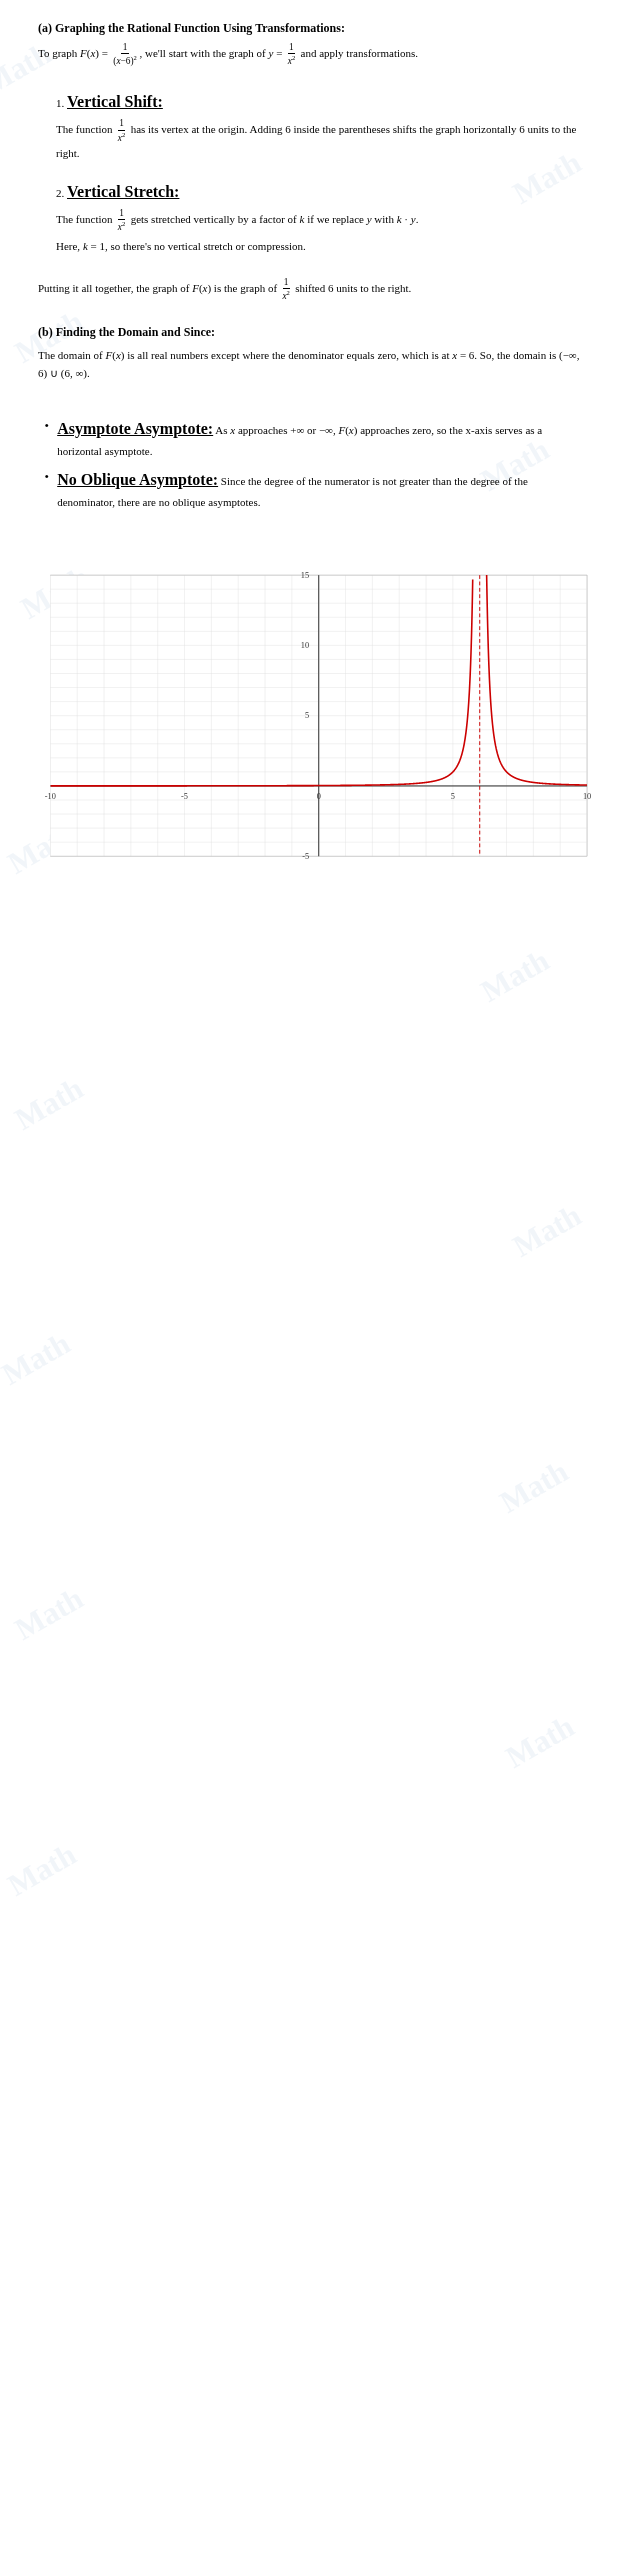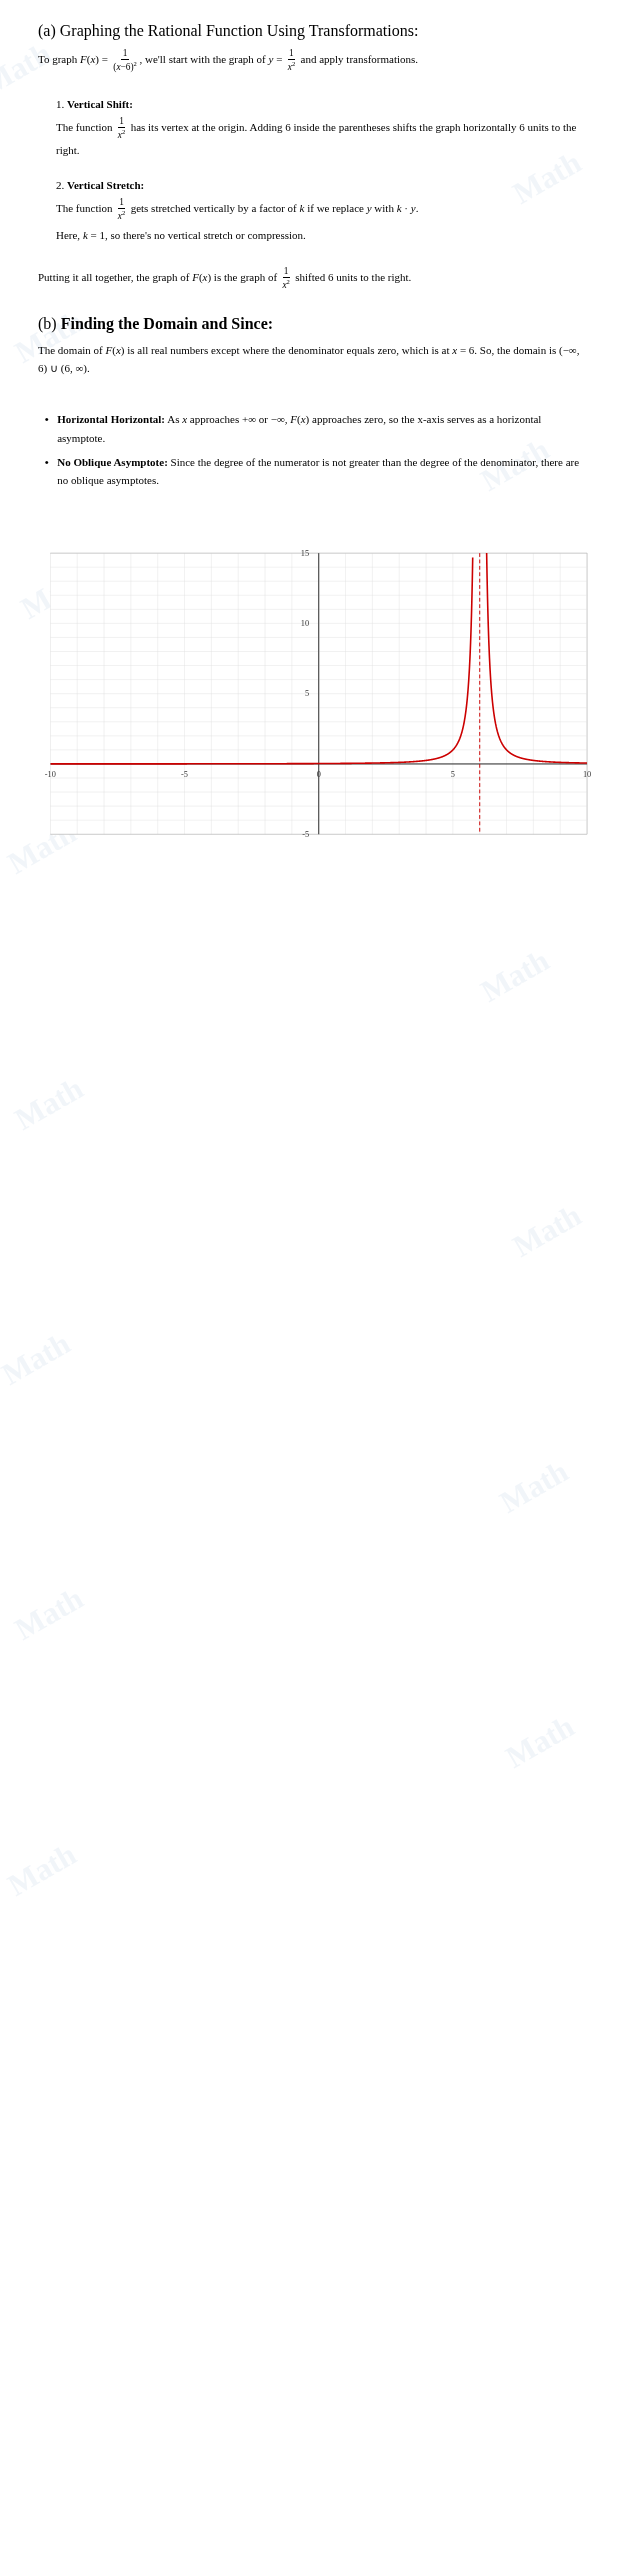--- a/index.html
+++ b/index.html
@@ -25,40 +25,41 @@
     }
 
     .main-content {
       position: relative;
       z-index: 1;
       padding: 20.4px 38px 0 38px;
       max-width: 626px;
     }
 
     .section-title {
-      font-size: 16px;
-      font-weight: normal;
+      font-size: 12px;
+      font-weight: bold;
       margin-bottom: 5.1px;
       line-height: 1.4;
     }
 
     p, .para {
       font-size: 11px;
       line-height: 1.65;
       margin-bottom: 3.8px;
     }
 
     .subsection {
       margin-top: 6.4px;
       margin-bottom: 2.6px;
     }
 
     .sub-label {
       font-weight: bold;
-      font-size: 11px;
+      font-size: 16px;
+      text-decoration: underline;
     }
 
     .math {
       font-style: italic;
       font-family: Georgia, serif;
     }
 
     .frac {
       display: inline-flex;
       flex-direction: column;
@@ -213,21 +214,21 @@
     <div class="spacer"></div>
 
   </div>
 
   <div class="spacer-lg"></div>
 
   <div>
 
     <ul class="bullet-list">
       <li>
-        <span class="sub-label">Horizontal Horizontal:</span>
+        <span class="sub-label">Asymptote Asymptote:</span>
         <span> As <span class="math">x</span> approaches +∞ or −∞, <span class="math">F</span>(<span class="math">x</span>) approaches zero, so the x-axis serves as a horizontal asymptote.</span>
       </li>
       <li>
         <span class="sub-label">No Oblique Asymptote:</span>
         <span> Since the degree of the numerator is not greater than the degree of the denominator, there are no oblique asymptotes.</span>
       </li>
     </ul>
   </div>
 
   <div class="graph-container">

